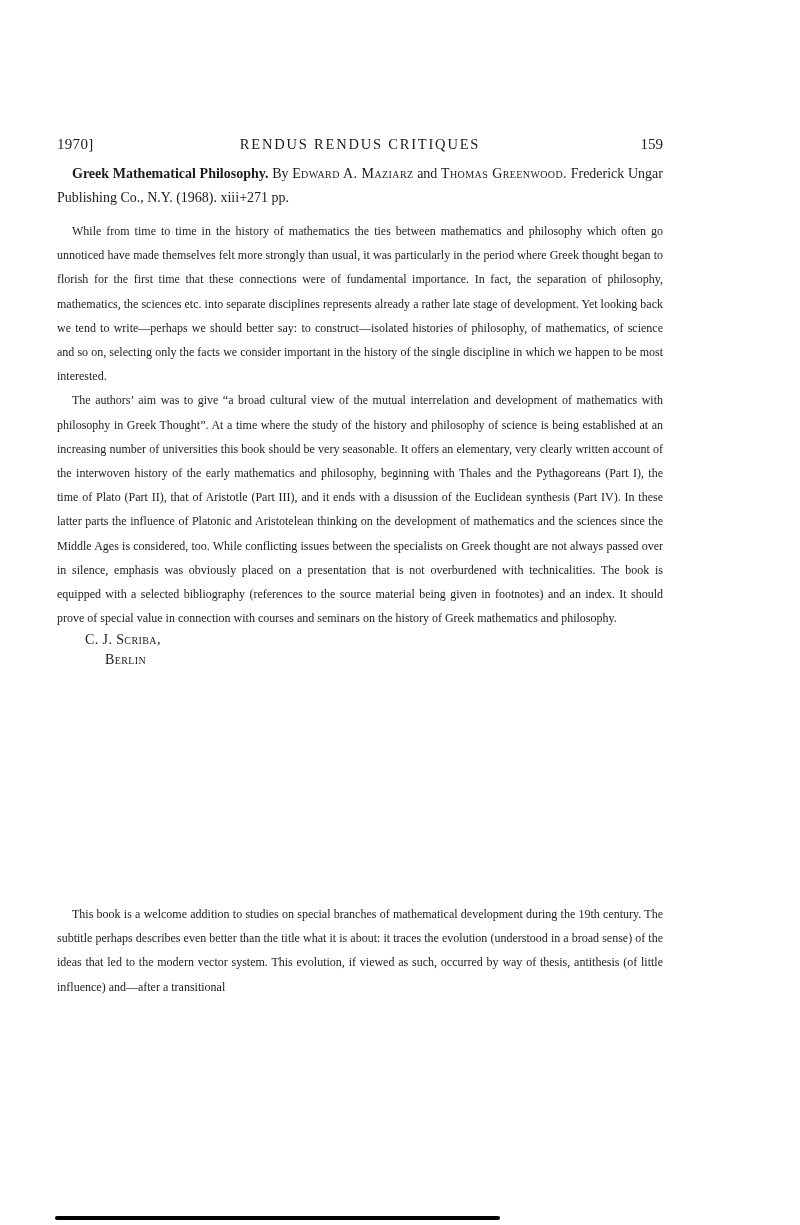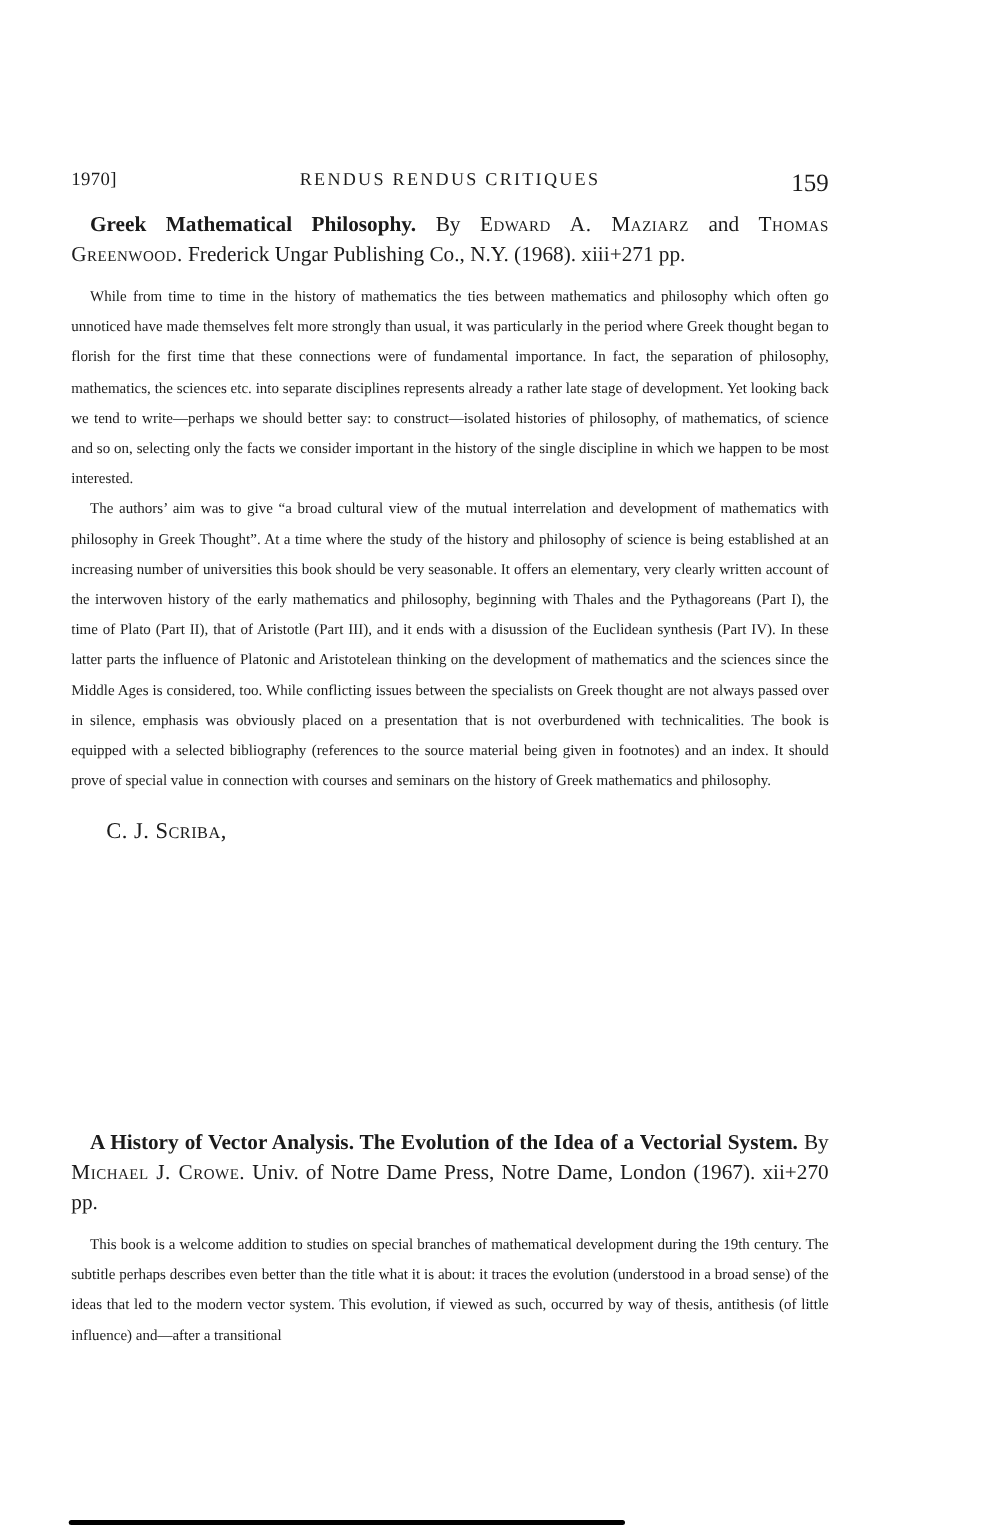--- a/index.html
+++ b/index.html
@@ -21,66 +21,65 @@
     position: absolute;
     left: 57px;
     width: 606px;
   }
   .block-1 { top: 136px; }
   .block-2 { top: 902px; }
 
   .running-head {
     display: flex;
     justify-content: space-between;
-    align-items: flex-start;
+    align-items: flex-end;
     margin-bottom: 9px;
   }
   .running-head .year {
     width: 70px;
     font-size: 15px;
     letter-spacing: 0.3px;
   }
   .running-head .head-title {
     flex: 1;
     text-align: center;
     font-size: 14.5px;
     letter-spacing: 1.8px;
   }
   .running-head .page-number {
     width: 70px;
     text-align: right;
-    font-size: 20px;
+    font-size: 15px;
   }
 
   .review-heading {
     margin: 0 0 9px 0;
-    font-size: 17px;
+    font-size: 14px;
     line-height: 24px;
     text-align: justify;
     text-indent: 15px;
   }
   .review-heading b { font-weight: bold; }
 
   .sc {
     font-variant: small-caps;
     letter-spacing: 0.4px;
   }
 
   .body-para {
     margin: 0;
     font-size: 12px;
     line-height: 24.2px;
     text-align: justify;
     text-indent: 15px;
   }
 
   .signature {
-    margin-top: 18px;
     margin-left: 28px;
-    font-size: 18px;
+    font-size: 14px;
     line-height: 20px;
   }
   .signature .sig-place {
     margin-left: 20px;
   }
 
   .scan-line {
     position: absolute;
     left: 55px;
     top: 1216px;
@@ -104,29 +103,29 @@
     </div>
 
     <section>
       <p class="review-heading"><b>Greek Mathematical Philosophy.</b><span> By </span><span class="sc">Edward A. Maziarz</span><span> and </span><span class="sc">Thomas Greenwood.</span><span> Frederick Ungar Publishing Co., N.Y. (1968). xiii+271 pp.</span></p>
 
       <p class="body-para">While from time to time in the history of mathematics the ties between mathematics and philosophy which often go unnoticed have made themselves felt more strongly than usual, it was particularly in the period where Greek thought began to florish for the first time that these connections were of fundamental importance. In fact, the separation of philosophy, mathematics, the sciences etc. into separate disciplines represents already a rather late stage of development. Yet looking back we tend to write—perhaps we should better say: to construct—isolated histories of philosophy, of mathematics, of science and so on, selecting only the facts we consider important in the history of the single discipline in which we happen to be most interested.</p>
       <p class="body-para">The authors’ aim was to give “a broad cultural view of the mutual interrelation and development of mathematics with philosophy in Greek Thought”. At a time where the study of the history and philosophy of science is being established at an increasing number of universities this book should be very seasonable. It offers an elementary, very clearly written account of the interwoven history of the early mathematics and philosophy, beginning with Thales and the Pythagoreans (Part I), the time of Plato (Part II), that of Aristotle (Part III), and it ends with a disussion of the Euclidean synthesis (Part IV). In these latter parts the influence of Platonic and Aristotelean thinking on the development of mathematics and the sciences since the Middle Ages is considered, too. While conflicting issues between the specialists on Greek thought are not always passed over in silence, emphasis was obviously placed on a presentation that is not overburdened with technicalities. The book is equipped with a selected bibliography (references to the source material being given in footnotes) and an index. It should prove of special value in connection with courses and seminars on the history of Greek mathematics and philosophy.</p>
 
       <div class="signature">
         <div class="sc sig-name">C. J. Scriba,</div>
+        <div class="sc sig-place">Berlin</div>
       </div>
     </section>
 
   </div>
 
   <div class="block block-2">
 
     <section>
-      <p class="review-heading"><b>A History of Vector Analysis. The Evolution of the Idea of a Vectorial System.</b><span> By </span><span class="sc">Michael J. Crowe.</span><span> Univ. of Notre Dame Press, Notre Dame, London (1967). xii+270 pp.</span></p>
 
       <p class="body-para">This book is a welcome addition to studies on special branches of mathematical development during the 19th century. The subtitle perhaps describes even better than the title what it is about: it traces the evolution (understood in a broad sense) of the ideas that led to the modern vector system. This evolution, if viewed as such, occurred by way of thesis, antithesis (of little influence) and—after a transitional</p>
     </section>
 
   </div>
 
   <div class="scan-line"></div>
 
 </div>
 

